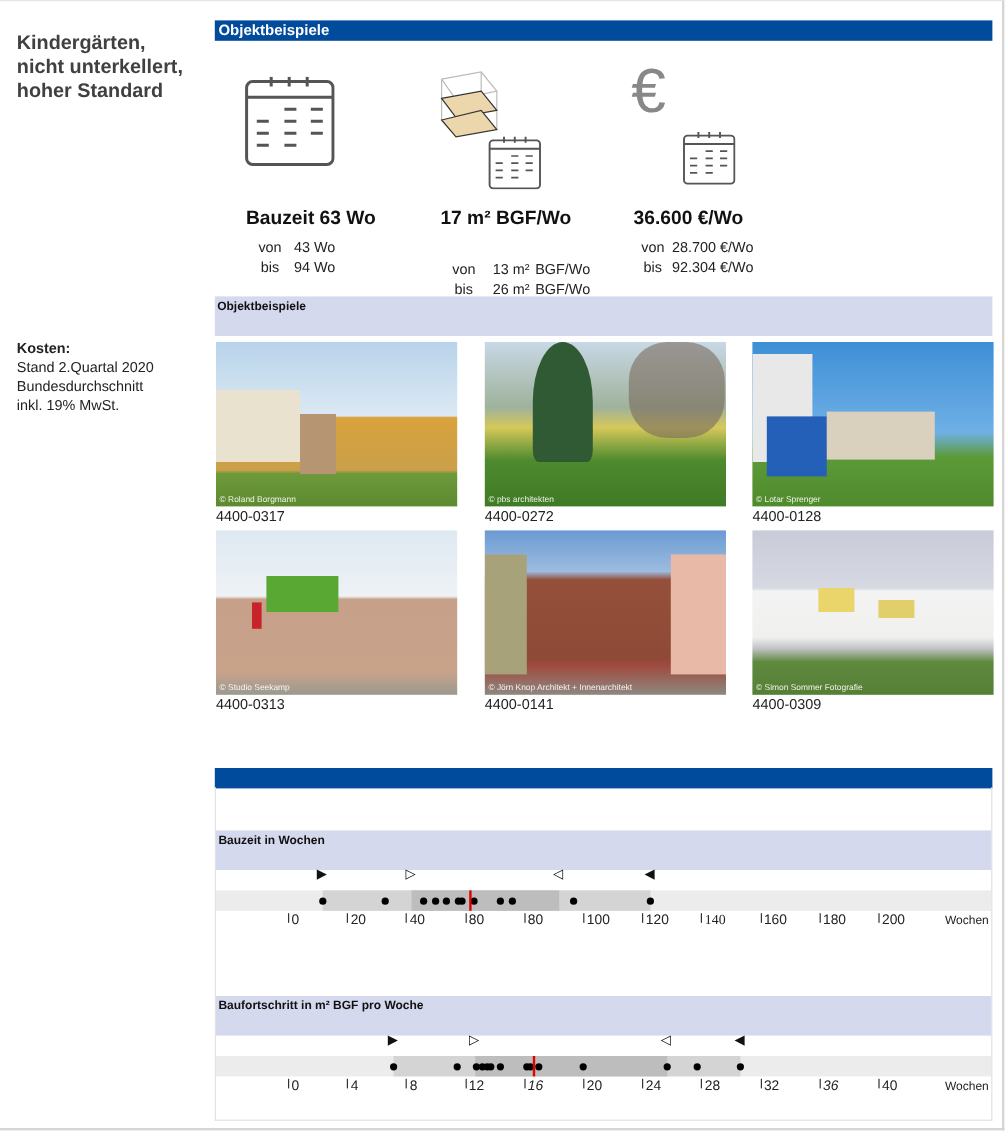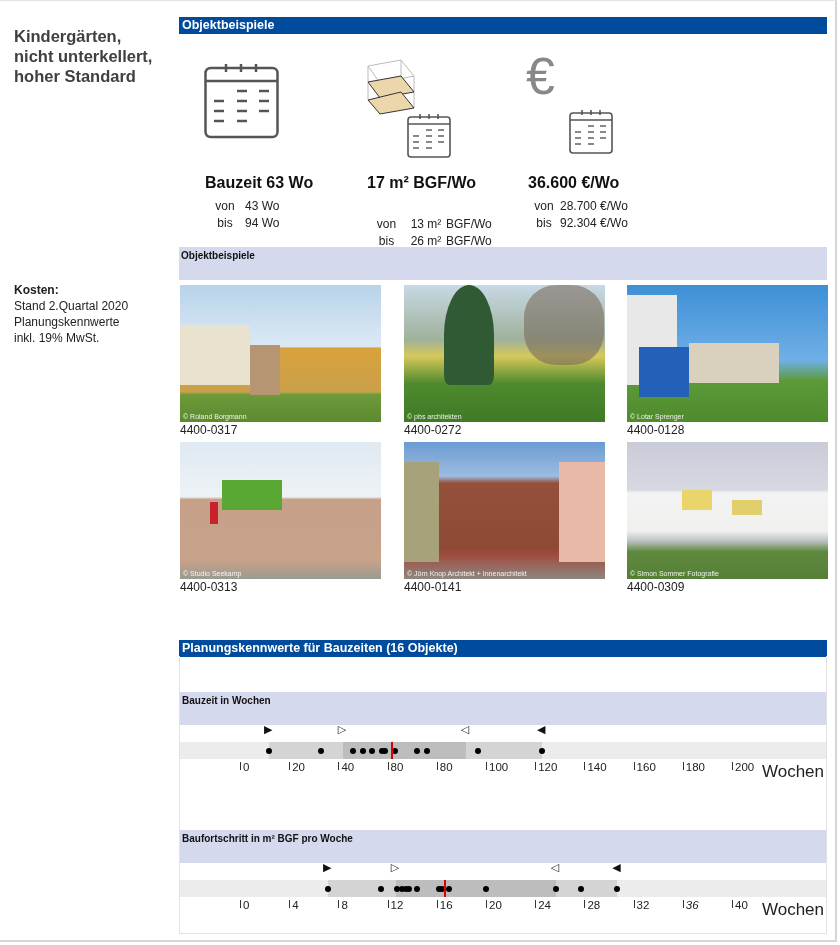--- a/index.html
+++ b/index.html
@@ -18,36 +18,36 @@
   .photo .credit{position:absolute;left:3px;bottom:2px;font-size:7px;color:#fff;opacity:.9;}
   .cap{position:absolute;font-size:12px;color:#222;}
   .chartbox{position:absolute;left:179px;top:656px;width:648px;height:278px;border:1px solid #e2e2e2;border-top:none;box-sizing:border-box;}
   .track{position:absolute;height:17px;background:#ececec;}
   .band{position:absolute;height:17px;}
   .dot{position:absolute;width:6px;height:6px;border-radius:50%;background:#000;}
   .median{position:absolute;width:2px;height:17px;background:#e00000;}
   .tick{position:absolute;font-size:11.5px;color:#222;}
   .tick:before{content:"";display:inline-block;width:1px;height:8px;background:#333;margin-right:2px;vertical-align:1px;}
   .tri{position:absolute;font-size:11px;line-height:11px;}
-  .unit{position:absolute;font-size:17px;color:#222;}
+  .unit{position:absolute;font-size:10px;color:#222;}
 </style>
 </head>
 <body>
 
 <div class="frame"></div>
 
 <div class="abs title">
   <div>Kindergärten,</div>
   <div>nicht unterkellert,</div>
   <div>hoher Standard</div>
 </div>
 <div class="abs kosten">
   <div><b>Kosten:</b></div>
   <div>Stand 2.Quartal 2020</div>
-  <div>Planungskennwerte</div>
+  <div>Bundesdurchschnitt</div>
   <div>inkl. 19% MwSt.</div>
 </div>
 
 <div class="abs bluebar" style="left:179px;top:17px;width:648px;">Objektbeispiele</div>
 
 <svg class="abs" style="left:204px;top:64px;" width="75" height="75" viewBox="0 0 75 75">
   <rect x="1.5" y="4" width="72" height="69" rx="5" fill="none" stroke="#555" stroke-width="2.5"></rect>
   <line x1="1.5" y1="17" x2="73.5" y2="17" stroke="#555" stroke-width="2.5"></line>
   <line x1="22" y1="0" x2="22" y2="8" stroke="#555" stroke-width="2.5"></line>
   <line x1="37" y1="0" x2="37" y2="8" stroke="#555" stroke-width="2.5"></line>
@@ -173,21 +173,20 @@
 <div class="cap" style="left:404px;top:580px;">4400-0141</div>
 
 <div class="photo" style="left:627px;top:442px;background:linear-gradient(180deg,#c9ccd8 0%,#d6d9e2 35%,#f3f3f3 37%,#f0f0ee 65%,#bfc2c4 72%,#5f8a3e 80%,#557f35 100%);">
   <div style="position:absolute;left:55px;top:48px;width:30px;height:20px;background:#e9d56a;"></div>
   <div style="position:absolute;left:105px;top:58px;width:30px;height:15px;background:#e0cf6a;"></div>
   <div class="credit">© Simon Sommer Fotografie</div>
 </div>
 <div class="cap" style="left:627px;top:580px;">4400-0309</div>
 
 <div class="abs bluebar" style="left:179px;top:640px;width:648px;">
-  <span>Planungskennwerte für Bauzeiten (16 Objekte)</span>
   <span style="position:absolute;right:3px;margin-top:45px;">Seiten 110 bis 112</span>
 </div>
 <div class="chartbox"></div>
 
 <div class="abs lavbar" style="left:180px;top:692px;width:646px;">Bauzeit in Wochen</div>
 <div id="chart1" class="abs" style="left:180px;top:718px;width:646px;height:60px;">
     <div class="track" style="left: 0px; top: 24px; width: 646px;"></div>
     <div class="band" style="left: 89.06px; top: 24px; width: 273.06px; background: rgb(212, 212, 212);"></div>
     <div class="band" style="left: 162.86px; top: 24px; width: 123px; background: rgb(189, 189, 189);"></div>
     <div class="dot" style="left: 86.06px; top: 30px;"></div>
@@ -207,21 +206,21 @@
     <div class="tri" style="left: 157.86px; top: 6px;">▷</div>
     <div class="tri" style="left: 280.86px; top: 6px;">◁</div>
     <div class="tri" style="left: 357.12px; top: 6px;">◀</div>
     <div class="tick" style="left: 60px; top: 43px;">0</div>
     <div class="tick" style="left: 109.2px; top: 43px;">20</div>
     <div class="tick" style="left: 158.4px; top: 43px;">40</div>
     <div class="tick" style="left: 207.6px; top: 43px;">80</div>
     <div class="tick" style="left: 256.8px; top: 43px;">80</div>
     <div class="tick" style="left: 306px; top: 43px;">100</div>
     <div class="tick" style="left: 355.2px; top: 43px;">120</div>
-    <div class="tick" style="left: 404.4px; top: 43px;">140</div>
+    <div class="tick" style="left: 404.4px; top: 43px; font-family: Liberation Serif, serif;">140</div>
     <div class="tick" style="left: 453.6px; top: 43px;">160</div>
     <div class="tick" style="left: 502.8px; top: 43px;">180</div>
     <div class="tick" style="left: 552px; top: 43px;">200</div>
     <div class="unit" style="right: 2px; top: 44px;">Wochen</div>
   </div>
 
 <div class="abs lavbar" style="left:180px;top:830px;width:646px;">Baufortschritt in m² BGF pro Woche</div>
 <div id="chart2" class="abs" style="left:180px;top:856px;width:646px;height:60px;">
     <div class="track" style="left: 0px; top: 24px; width: 646px;"></div>
     <div class="band" style="left: 148.1px; top: 24px; width: 289.05px; background: rgb(212, 212, 212);"></div>
@@ -242,21 +241,21 @@
     <div class="dot" style="left: 434.15px; top: 30px;"></div>
     <div class="median" style="left: 263.95px; top: 24px;"></div>
     <div class="tri" style="left: 143.1px; top: 6px;">▶</div>
     <div class="tri" style="left: 210.75px; top: 6px;">▷</div>
     <div class="tri" style="left: 370.65px; top: 6px;">◁</div>
     <div class="tri" style="left: 432.15px; top: 6px;">◀</div>
     <div class="tick" style="left: 60px; top: 43px;">0</div>
     <div class="tick" style="left: 109.2px; top: 43px;">4</div>
     <div class="tick" style="left: 158.4px; top: 43px;">8</div>
     <div class="tick" style="left: 207.6px; top: 43px;">12</div>
-    <div class="tick" style="left: 256.8px; top: 43px;">16</div>
+    <div class="tick" style="left: 256.8px; top: 43px; font-style: italic;">16</div>
     <div class="tick" style="left: 306px; top: 43px;">20</div>
     <div class="tick" style="left: 355.2px; top: 43px;">24</div>
     <div class="tick" style="left: 404.4px; top: 43px;">28</div>
     <div class="tick" style="left: 453.6px; top: 43px;">32</div>
     <div class="tick" style="left: 502.8px; top: 43px; font-style: italic;">36</div>
     <div class="tick" style="left: 552px; top: 43px;">40</div>
     <div class="unit" style="right: 2px; top: 44px;">Wochen</div>
   </div>
 
 </body></html>

